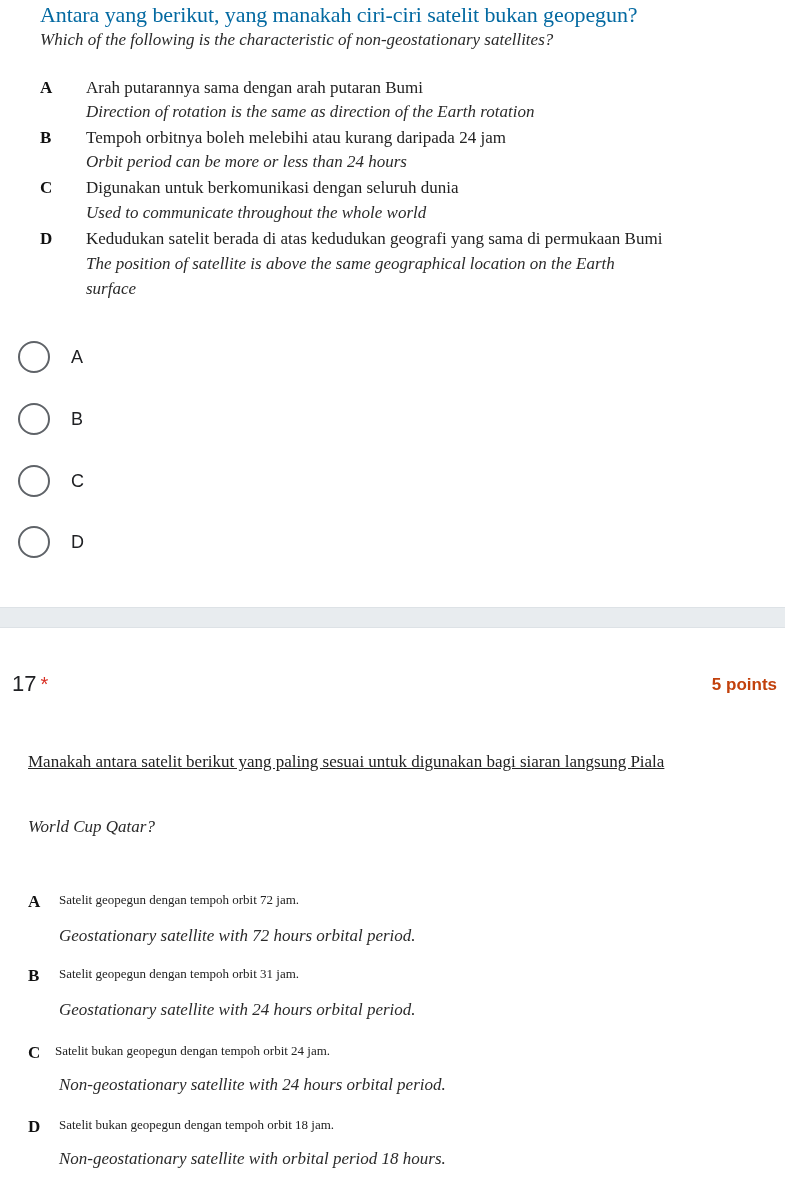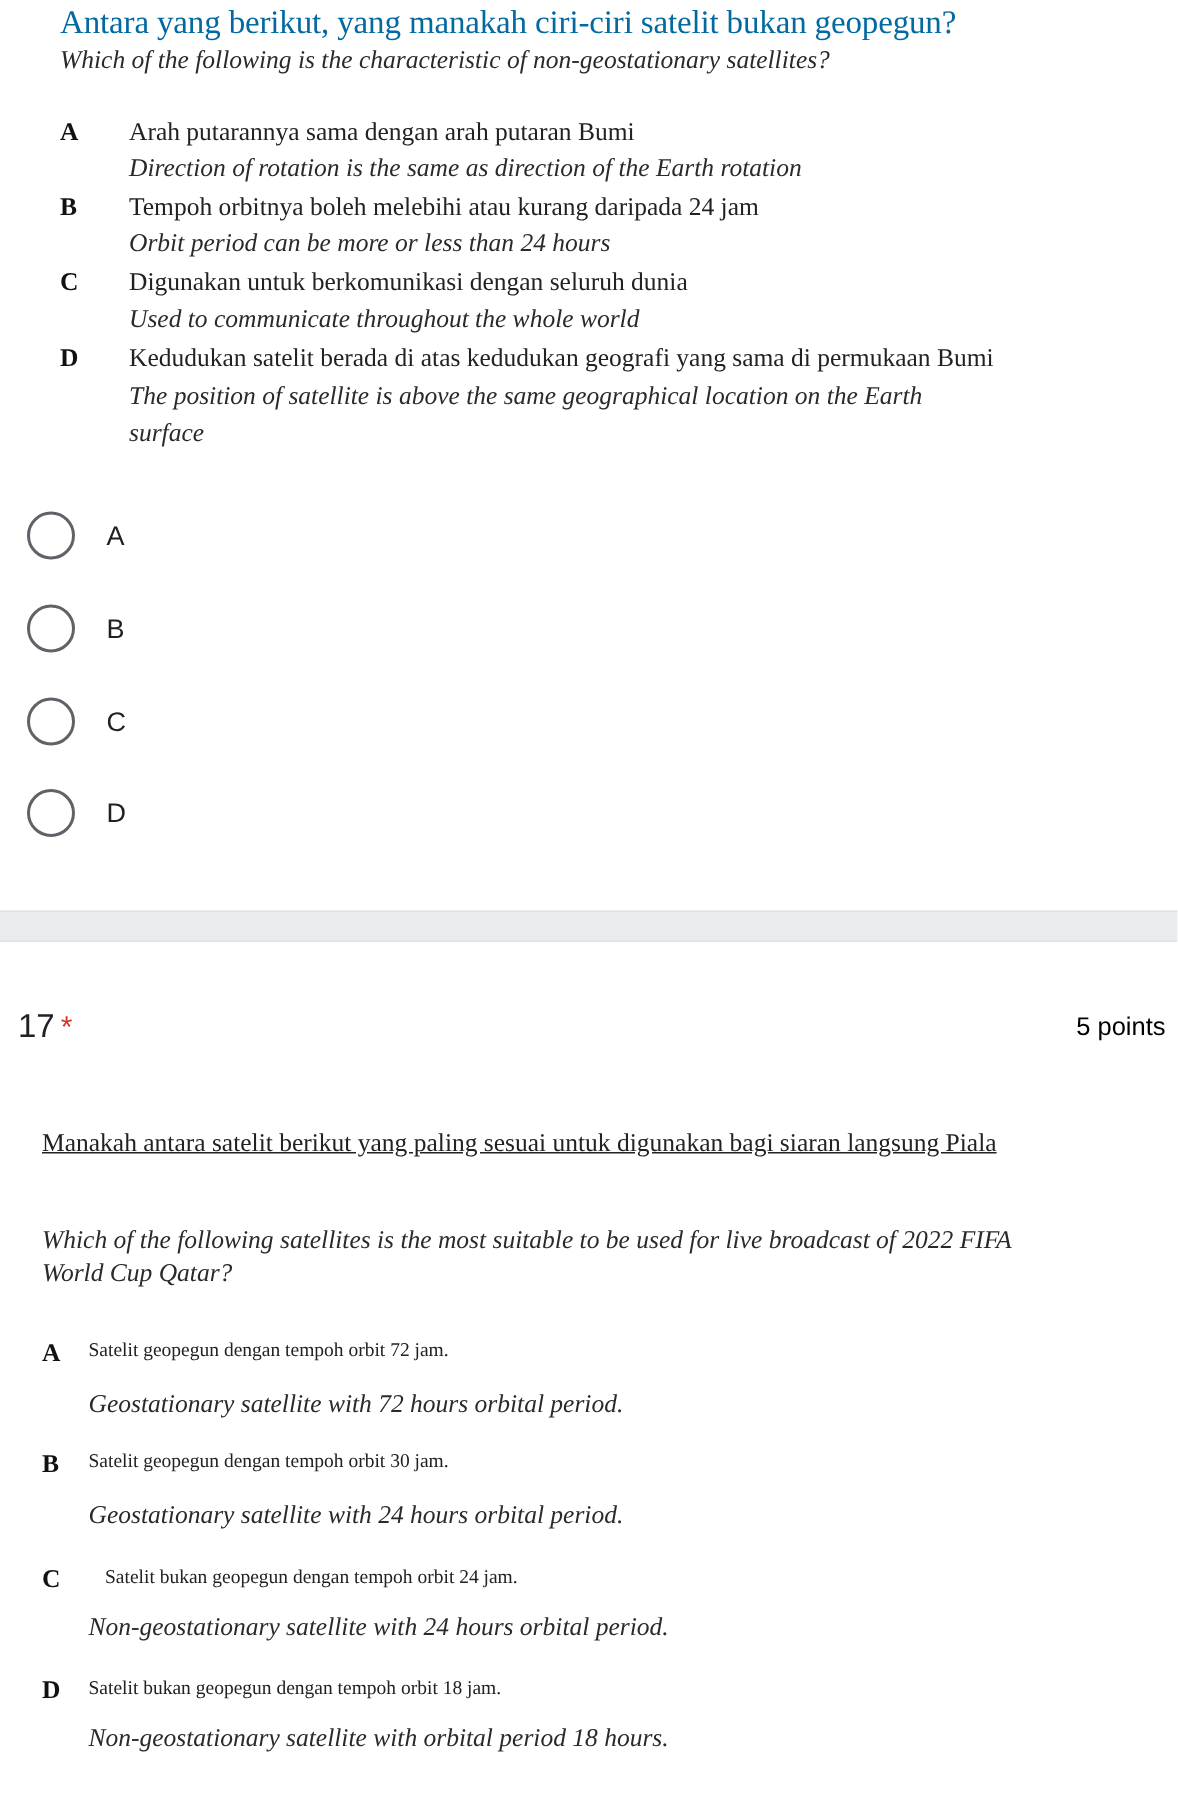--- a/index.html
+++ b/index.html
@@ -85,21 +85,22 @@
     .q-required {
       color: #d93025;
       margin-left: 4px;
       font-family: "Liberation Sans", sans-serif;
       font-size: 20px;
     }
     .q-points {
       right: 8px; top: 675px;
       font-family: "Liberation Sans", sans-serif;
       font-size: 17px;
-      color: #000000;
+      color: #c2410c;
+      font-weight: bold;
     }
 
     
     .q17-stem {
       left: 28px; width: 745px;
       font-size: 17px;
       line-height: 22px;
       color: #222;
     }
     .q17-stem-en { font-style: italic; color: #2a2a2a; }
@@ -158,32 +159,31 @@
 <div class="abs q-number">
   <span>17</span><span class="q-required">*</span>
 </div>
 <div class="abs q-points">5 points</div>
 
 <div>
   <div class="abs q17-stem" style="top:751px;text-decoration:underline;">
     <div>Manakah antara satelit berikut yang paling sesuai untuk digunakan bagi siaran langsung  Piala</div>
   </div>
   <div class="abs q17-stem q17-stem-en" style="top:816px;">
-    <div>Which of the following satellites is the most suitable to be used for live broadcast of 2022 FIFA</div>
     <div>World Cup Qatar?</div>
   </div>
 
   <span class="abs q17-opt-letter" style="left:28px; top:892px;">A</span>
   <span class="abs q17-opt-ms" style="left:59px; top:892px;">Satelit geopegun dengan tempoh orbit 72 jam.</span>
   <span class="abs q17-opt-en" style="left:59px; top:926px;">Geostationary satellite with 72 hours orbital period.</span>
 
   <span class="abs q17-opt-letter" style="left:28px; top:966px;">B</span>
-  <span class="abs q17-opt-ms" style="left:59px; top:966px;">Satelit geopegun dengan tempoh orbit 30 jam.</span>
+  <span class="abs q17-opt-ms" style="left:59px; top:966px;">Satelit geopegun dengan tempoh orbit 31 jam.</span>
   <span class="abs q17-opt-en" style="left:59px; top:1000px;">Geostationary satellite with 24 hours orbital period.</span>
 
   <span class="abs q17-opt-letter" style="left:28px; top:1043px;">C</span>
-  <span class="abs q17-opt-ms" style="left:70px; top:1043px;">Satelit bukan geopegun dengan tempoh orbit 24 jam.</span>
+  <span class="abs q17-opt-ms" style="left:55px; top:1043px;">Satelit bukan geopegun dengan tempoh orbit 24 jam.</span>
   <span class="abs q17-opt-en" style="left:59px; top:1075px;">Non-geostationary satellite with 24 hours orbital period.</span>
 
   <span class="abs q17-opt-letter" style="left:28px; top:1117px;">D</span>
   <span class="abs q17-opt-ms" style="left:59px; top:1117px;">Satelit bukan geopegun dengan tempoh orbit 18 jam.</span>
   <span class="abs q17-opt-en" style="left:59px; top:1149px;">Non-geostationary satellite with orbital period 18 hours.</span>
 </div>
 
 </body></html>

